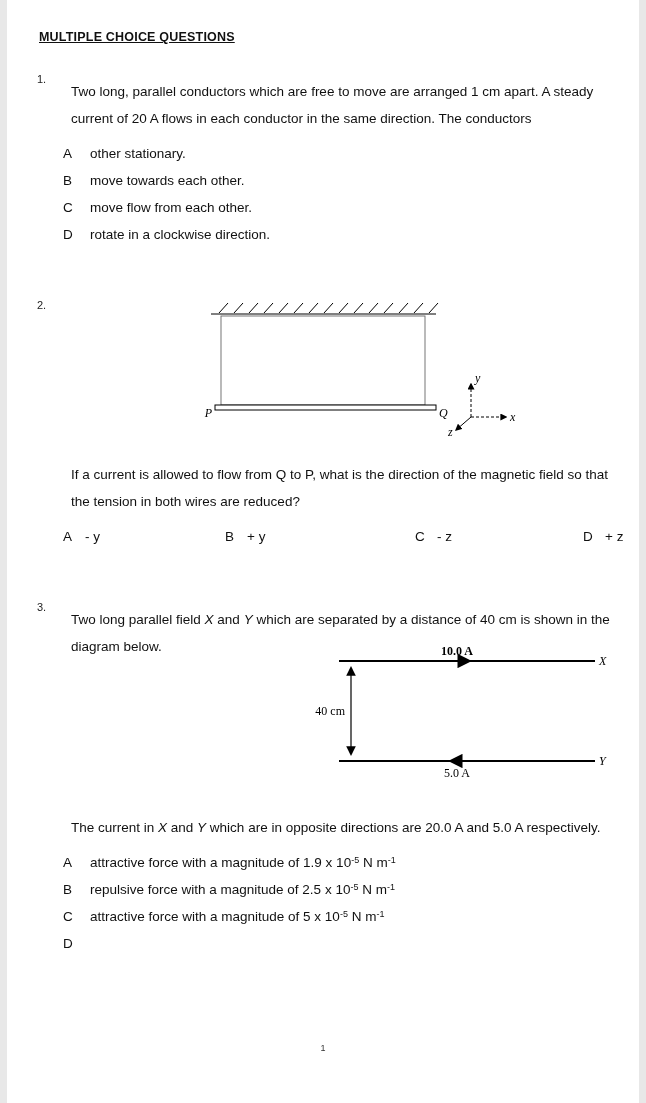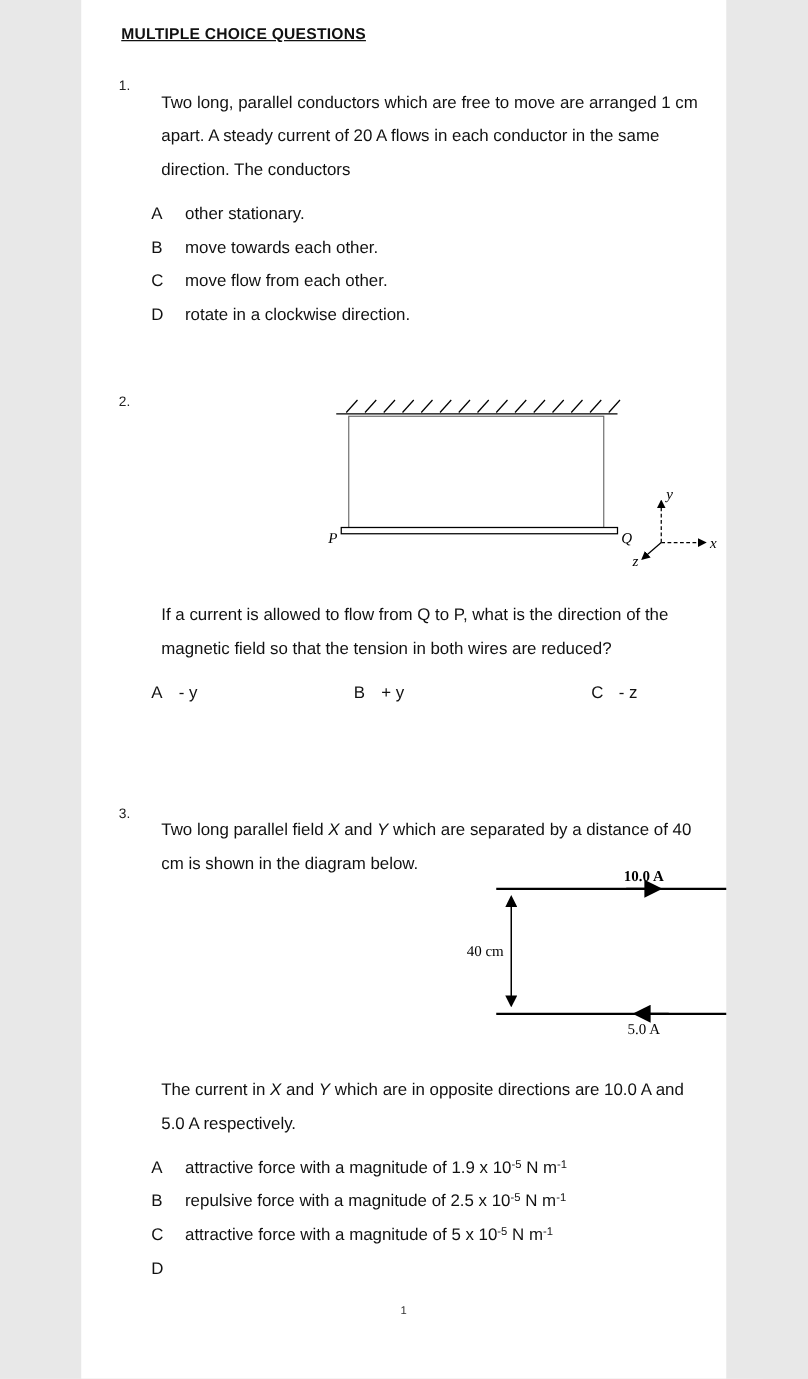--- a/index.html
+++ b/index.html
@@ -1,35 +1,35 @@
 <!DOCTYPE html>
 <html><head>
 <meta charset="utf-8">
 <style>
   * { box-sizing: border-box; }
   html,body { margin:0; padding:0; background:#e8e8e8; }
   .page {
-    width:516px; height:1103px; margin:0 auto; background:#ffffff;
+    width:632px; height:1103px; margin:0 auto; background:#ffffff;
     font-family:"Liberation Sans","DejaVu Sans",sans-serif;
     font-size:13.5px; color:#111;
-    position:relative; padding:20px 14px 0 30px; overflow:hidden;
+    position:relative; padding:30px 14px 0 30px; overflow:hidden;
   }
   .title { font-size:12.5px; font-weight:700; text-decoration:underline; margin:0 0 26px 2px; letter-spacing:.2px; }
   .q { display:flex; align-items:flex-start; margin-bottom:48px; }
   .qnum { flex:0 0 26px; font-size:11px; padding-top:3px; color:#222; }
   .qbody { flex:1; line-height:27px; position:relative; min-width:0; }
   .para { margin:8px; }
   .opts { margin:0; }
   .optrow { display:flex; }
   .optlabel { flex:0 0 27px; }
   .q2opts { display:grid; grid-template-columns:162px 190px 168px auto; margin-top:2px; }
   .q2opt { display:flex; }
   .q2opt .optlabel { flex:0 0 22px; }
   .diag2 { margin:4px 0 12px 140px; }
-  .diag3 { position:absolute; top:54px; left:242px; }
+  .diag3 { position:absolute; top:48px; left:242px; }
   .spacer { height:138px; }
   sup { font-size:9px; line-height:0; vertical-align:baseline; position:relative; top:-0.45em; }
   .dlab { font-family:"Liberation Serif","DejaVu Serif",serif; font-size:12px; fill:#000; }
   .dlab-b { font-weight:600; }
   .ital { font-style:italic; }
   .pageno { position:absolute; bottom:50px; left:0; right:0; text-align:center; font-size:9px; color:#333; }
 </style>
 </head>
 <body>
 
@@ -157,21 +157,21 @@
 
           <line x1="46" y1="22" x2="46" y2="108" stroke="#000" stroke-width="1.2" marker-start="url(#ah2)" marker-end="url(#ah2)"></line>
           <text x="40" y="69" text-anchor="end" class="dlab">40 cm</text>
         </svg>
       </div>
 
       <p class="para"><span>Two long parallel field </span><i class="ital">X</i><span> and </span><i class="ital">Y</i><span> which are separated by a distance of 40 cm is shown in the diagram below.</span></p>
 
       <div class="spacer"></div>
 
-      <p class="para"><span>The current in </span><i class="ital">X</i><span> and </span><i class="ital">Y</i><span> which are in opposite directions are 10.0 A and 5.0 A respectively.</span></p>
+      <p class="para"><span>The current in </span><i class="ital">X</i><span> and </span><i class="ital">Y</i><span> which are in opposite directions are 20.0 A and 5.0 A respectively.</span></p>
 
 
       <div class="opts">
         <div class="optrow">
           <span class="optlabel">A</span>
           <span><span>attractive force with a magnitude of 1.9 x 10</span><sup>-5</sup><span> N m</span><sup>-1</sup></span>
         </div>
         <div class="optrow">
           <span class="optlabel">B</span>
           <span><span>repulsive force with a magnitude of 2.5 x 10</span><sup>-5</sup><span> N m</span><sup>-1</sup></span>

